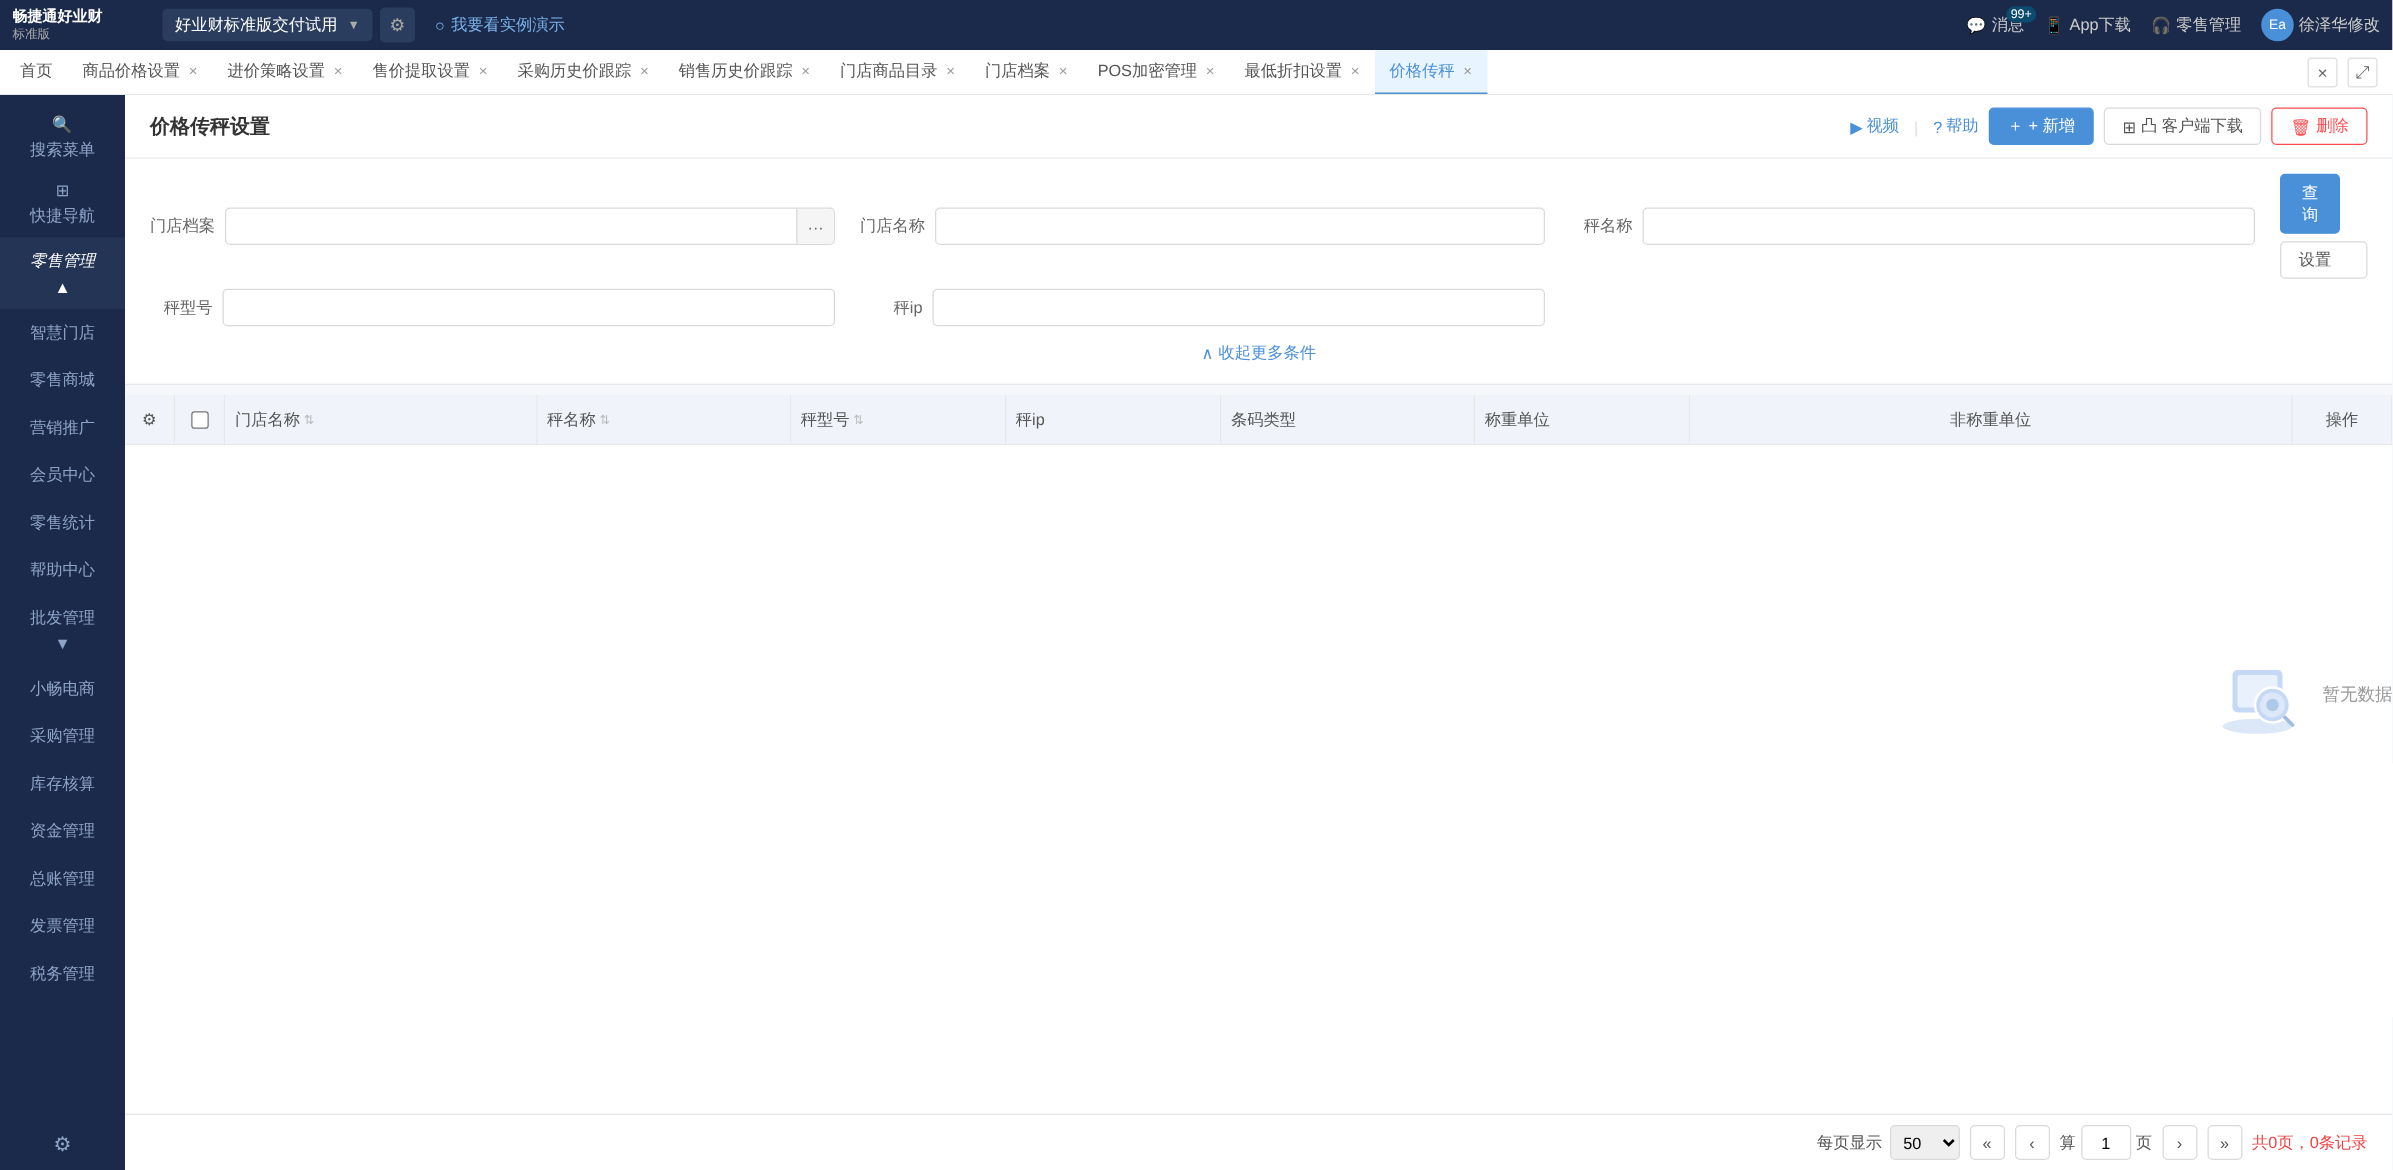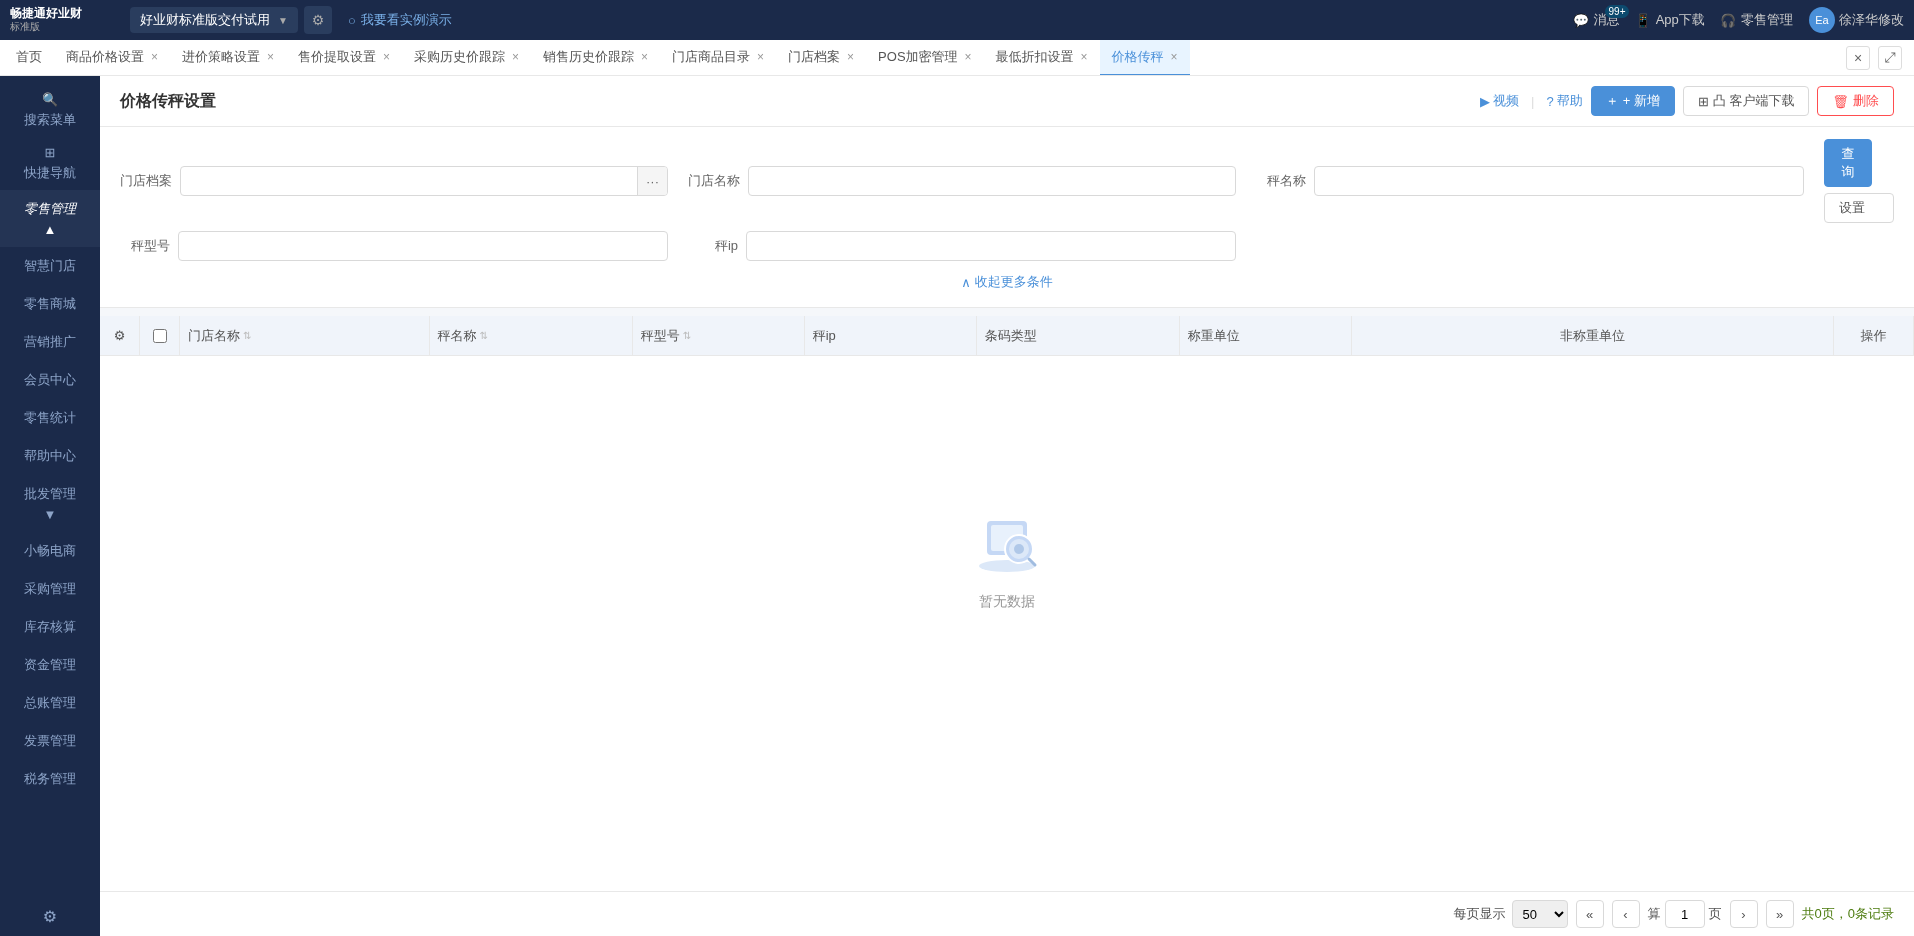--- a/index.html
+++ b/index.html
@@ -334,21 +334,21 @@
     .th-nonweight { flex: 3; }
     .th-ops { width: 80px; }
 
     .checkbox-input {
       width: 14px; height: 14px;
       cursor: pointer;
     }
 
     
     .empty-state {
-      display: flex; flex-direction: column; align-items: center; justify-content: center;
+      display: flex; flex-direction: row; align-items: center; justify-content: flex-end;
       height: 400px;
       color: #999;
       font-size: 14px;
       gap: 12px;
     }
 
     
     .pagination-bar {
       background: #fff;
       border-top: 1px solid #e8e8e8;
@@ -383,21 +383,21 @@
     .page-input-wrap {
       display: flex; align-items: center; gap: 4px;
     }
     .page-input {
       width: 40px; height: 28px;
       border: 1px solid #d9d9d9;
       border-radius: 4px;
       text-align: center;
       font-size: 13px;
     }
-    .page-total { color: #4d7c0f; text-align: right; }
+    .page-total { color: #ef4444; text-align: right; }
 
     
     .content-area::-webkit-scrollbar { width: 6px; }
     .content-area::-webkit-scrollbar-thumb { background: #ccc; border-radius: 3px; }
   </style>
 </head>
 <body>
 
 <div class="top-header">
   <div class="logo-area">

